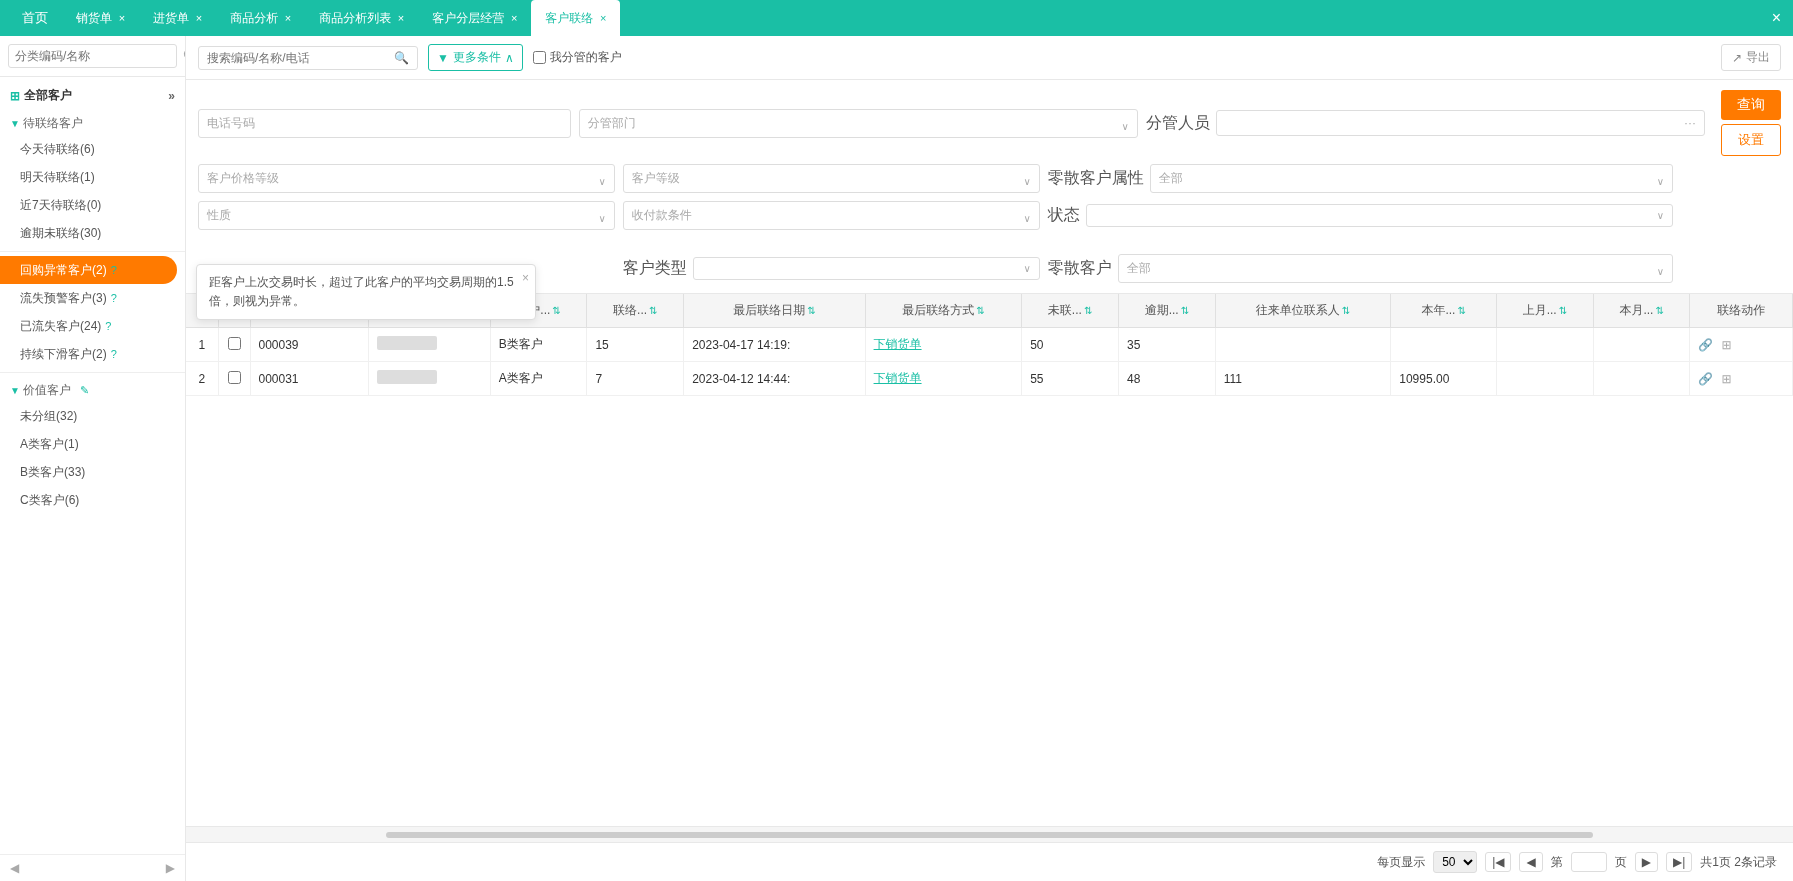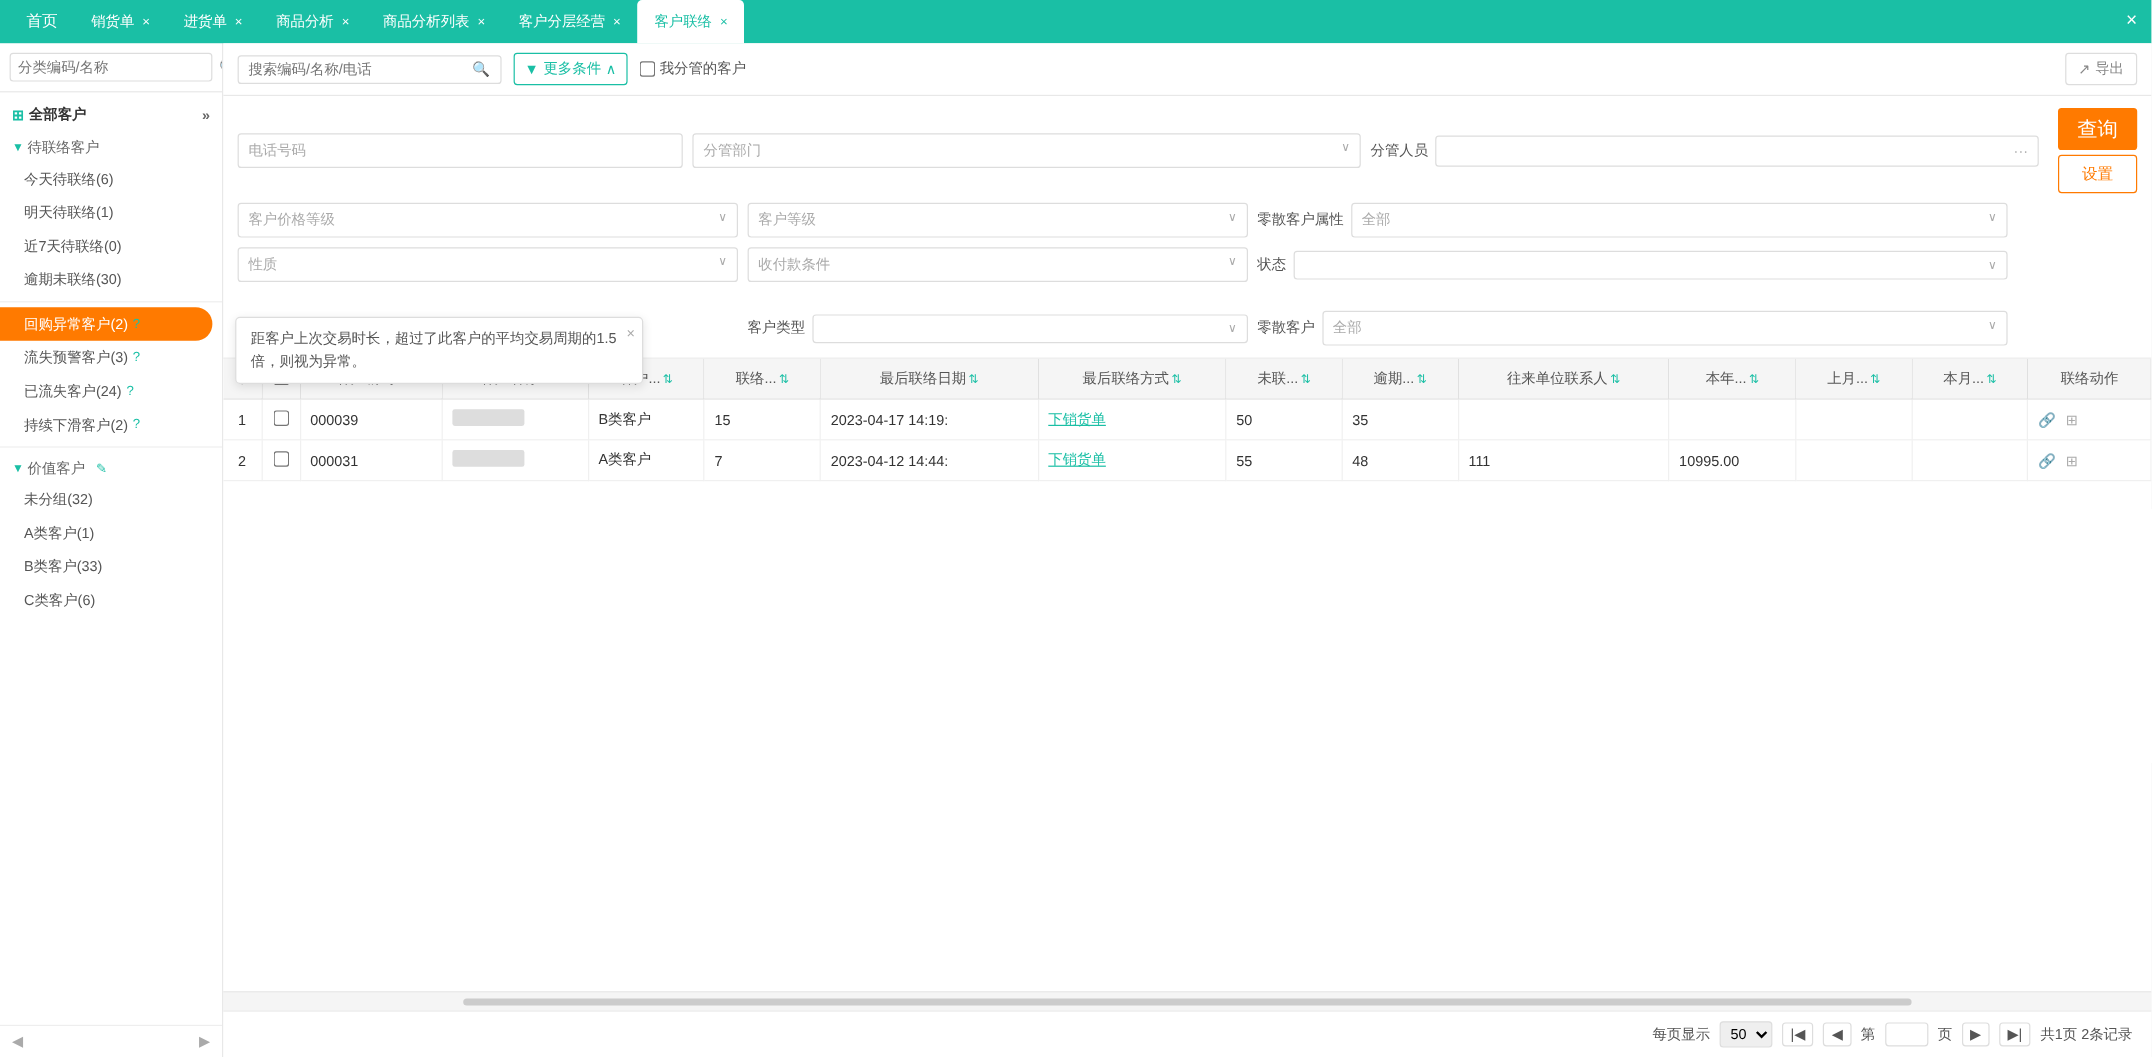--- a/index.html
+++ b/index.html
@@ -82,37 +82,37 @@
     .export-btn {
       margin-left: auto; display: flex; align-items: center; gap: 4px; color: #888; cursor: pointer;
       padding: 4px 8px;
     }
 
     
     .filter-form {
       background: white; border-bottom: 1px solid #e8e8e8; padding: 10px 12px;
     }
     .filter-field {
-      display: flex; align-items: flex-start; flex: 1; border: 1px solid #ddd; border-radius: 3px;
+      display: flex; align-items: flex-end; flex: 1; border: 1px solid #ddd; border-radius: 3px;
       padding: 5px 8px; background: white; cursor: pointer; gap: 4px;
     }
     .filter-field .label { color: #aaa; flex: 1; font-size: 12px; }
     .filter-field .arrow { color: #aaa; font-size: 10px; }
     .filter-dots { color: #aaa; cursor: pointer; font-size: 16px; }
 
     .action-btns { display: flex; flex-direction: column; gap: 4px; margin-left: 8px; }
     .btn-query {
       background: #ff7a00; color: white; border: none; border-radius: 3px;
-      padding: 6px 16px; cursor: pointer; font-size: 17px;
+      padding: 6px 16px; cursor: pointer; font-size: 14px;
     }
     .btn-setting {
       background: white; color: #ff7a00; border: 1px solid #ff7a00; border-radius: 3px;
       padding: 6px 16px; cursor: pointer; font-size: 13px;
     }
-    .filter-inline-label { color: #555; white-space: nowrap; font-size: 12px; }
+    .filter-inline-label { color: #555; white-space: nowrap; font-size: 16px; }
 
     
     .table-wrap { flex: 1; overflow: auto; background: white; }
     table { width: 100%; border-collapse: collapse; }
     table th {
       background: #f5f5f5; border-bottom: 1px solid #e0e0e0; border-right: 1px solid #e0e0e0;
       padding: 8px 8px; color: #555; font-weight: normal; white-space: nowrap;
       position: sticky; top: 0; z-index: 10;
     }
     table td {

